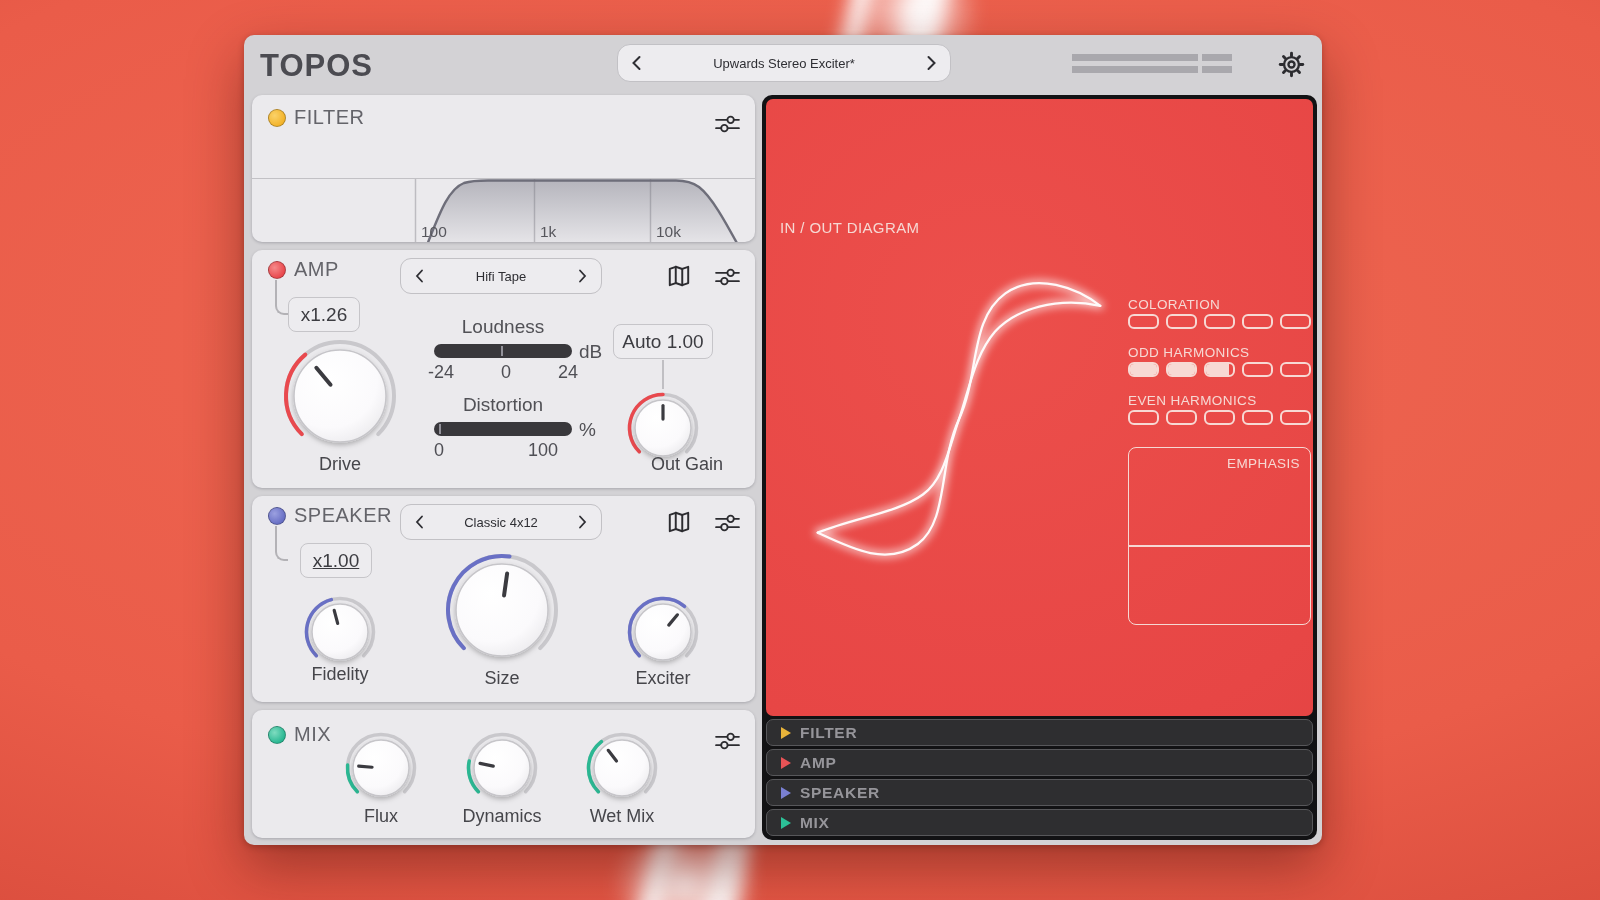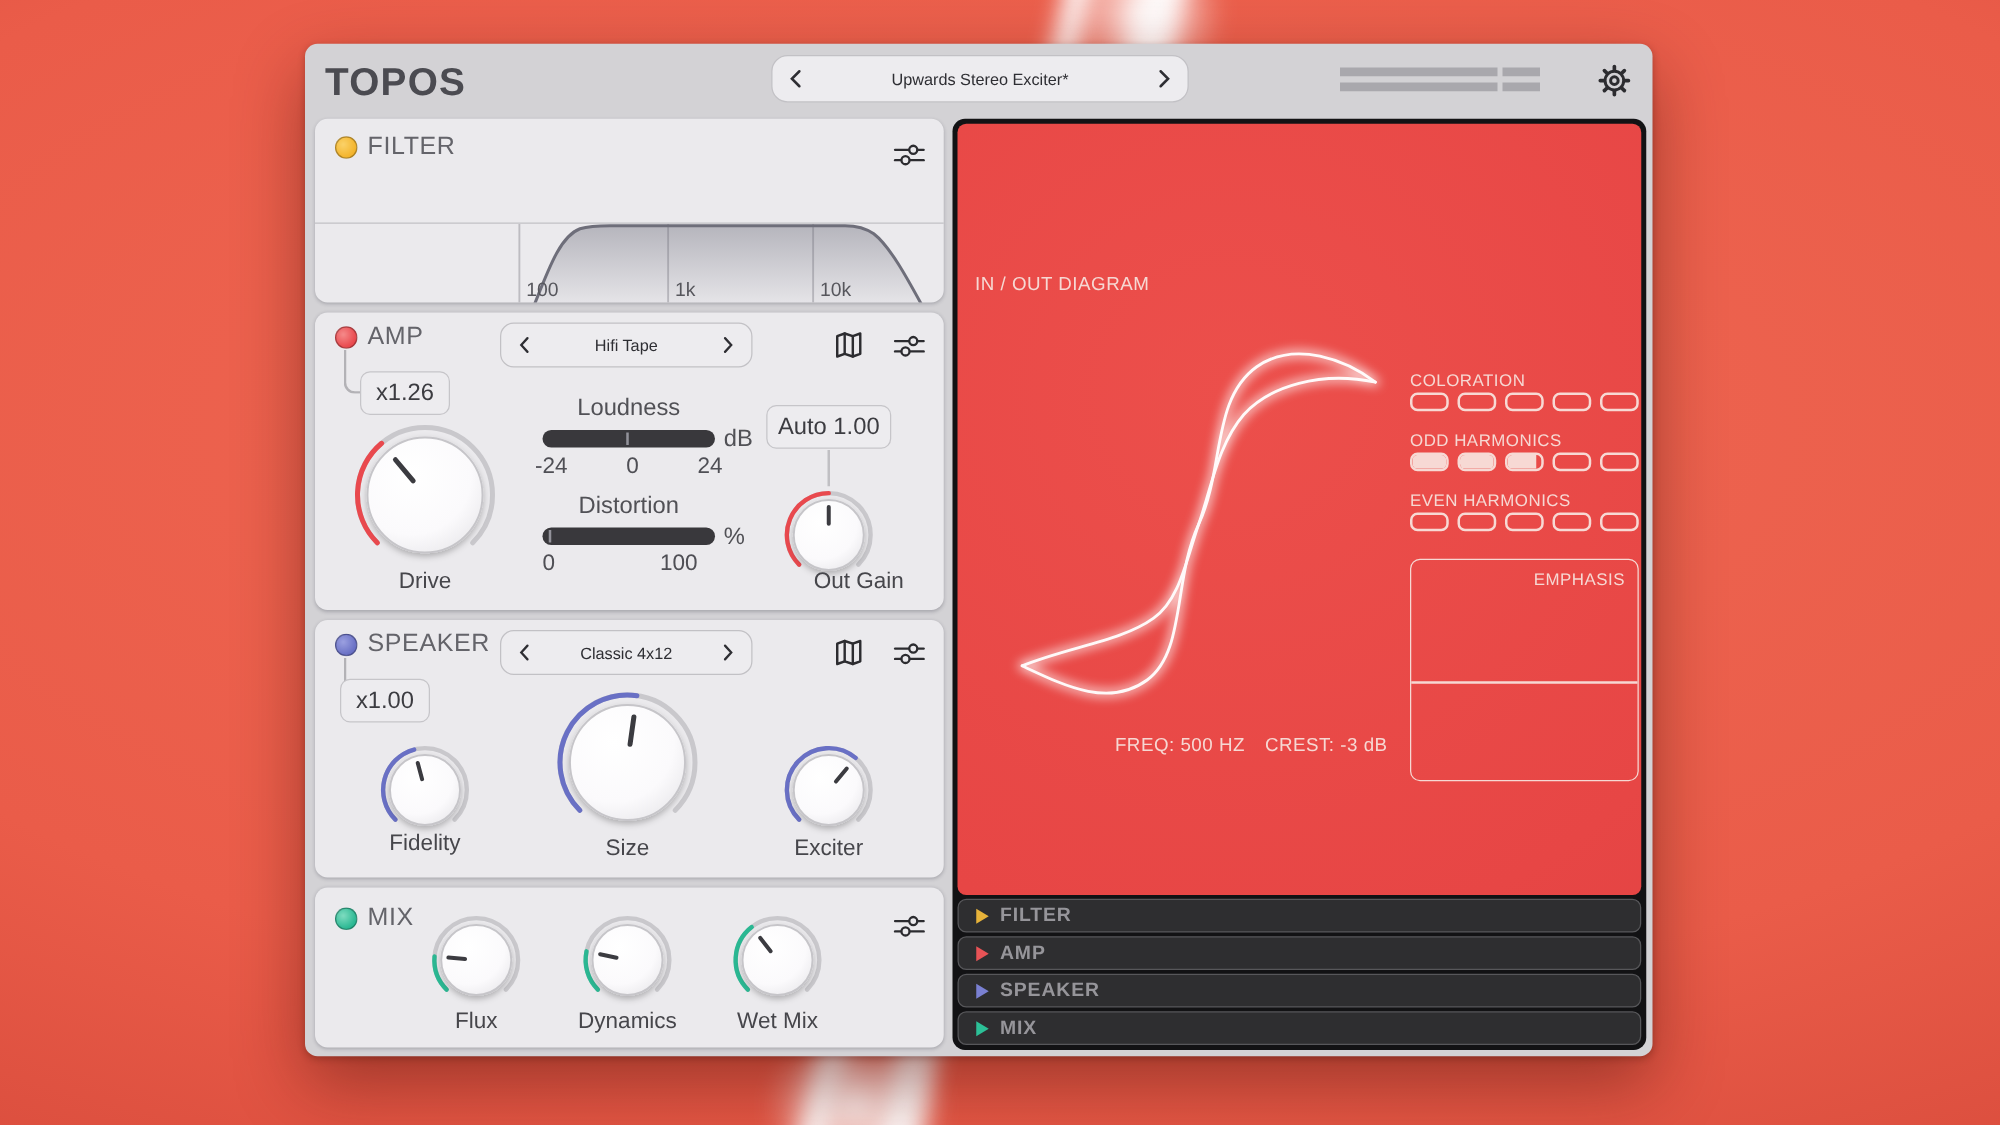--- a/index.html
+++ b/index.html
@@ -267,21 +267,21 @@
           <circle cx="38" cy="38" r="28" fill="url(#knobG)" stroke="#c6c5c9" stroke-width="1.5" filter="url(#knobSh)"></circle>
           <line x1="38.00" y1="29.04" x2="38.00" y2="15.60" stroke="#3b3b40" stroke-width="3.2" stroke-linecap="round"></line>
         </svg></div>
     <div class="knob-label" style="left:351px; top:204px; width:120px;text-align:right;">Out Gain</div>
   </div>
 
   <div class="card" id="card-speaker">
     <span class="led" style="top:11px; background:radial-gradient(circle at 35% 35%, #9ba0e0, #6970c5 70%);"></span>
     <span class="sec-label" style="top:8px;">SPEAKER</span>
     <div class="elbow"></div>
-    <div class="valbox" style="left:20px; top:47px; width:72px;">x1.00</div>
+    <div class="valbox" style="left:48px; top:47px; width:72px;text-decoration:underline;">x1.00</div>
 
     <div class="selector">
       <svg class="chev" viewBox="0 0 11 16">
           <path d="M8 2.5 L3 8 L8 13.5" stroke="#2e2e33" stroke-width="1.8" fill="none" stroke-linecap="round"></path>
         </svg>
       <span class="sel-text">Classic 4x12</span>
       <svg class="chev" viewBox="0 0 11 16">
           <path d="M3 2.5 L8 8 L3 13.5" stroke="#2e2e33" stroke-width="1.8" fill="none" stroke-linecap="round"></path>
         </svg>
     </div>
@@ -426,24 +426,20 @@
             <div class="pill">
               <div class="fill" style="width: 0%;"></div>
             </div>
           </div>
           <div class="emph-box">
           <span class="emph-label">EMPHASIS</span>
           <div class="divider"></div>
         </div>
       </div>
 
-      <div id="readout">
-        <span>FREQ: 500 HZ</span>
-        <span>CREST: -3 dB</span>
-      </div>
     </div>
 
   <div class="tab">
         <span class="tri" style="border-left-color: rgb(231, 179, 58);"></span>
         <span class="tab-label">FILTER</span>
       </div>
       <div class="tab">
         <span class="tri" style="border-left-color: rgb(232, 83, 86);"></span>
         <span class="tab-label">AMP</span>
       </div>

